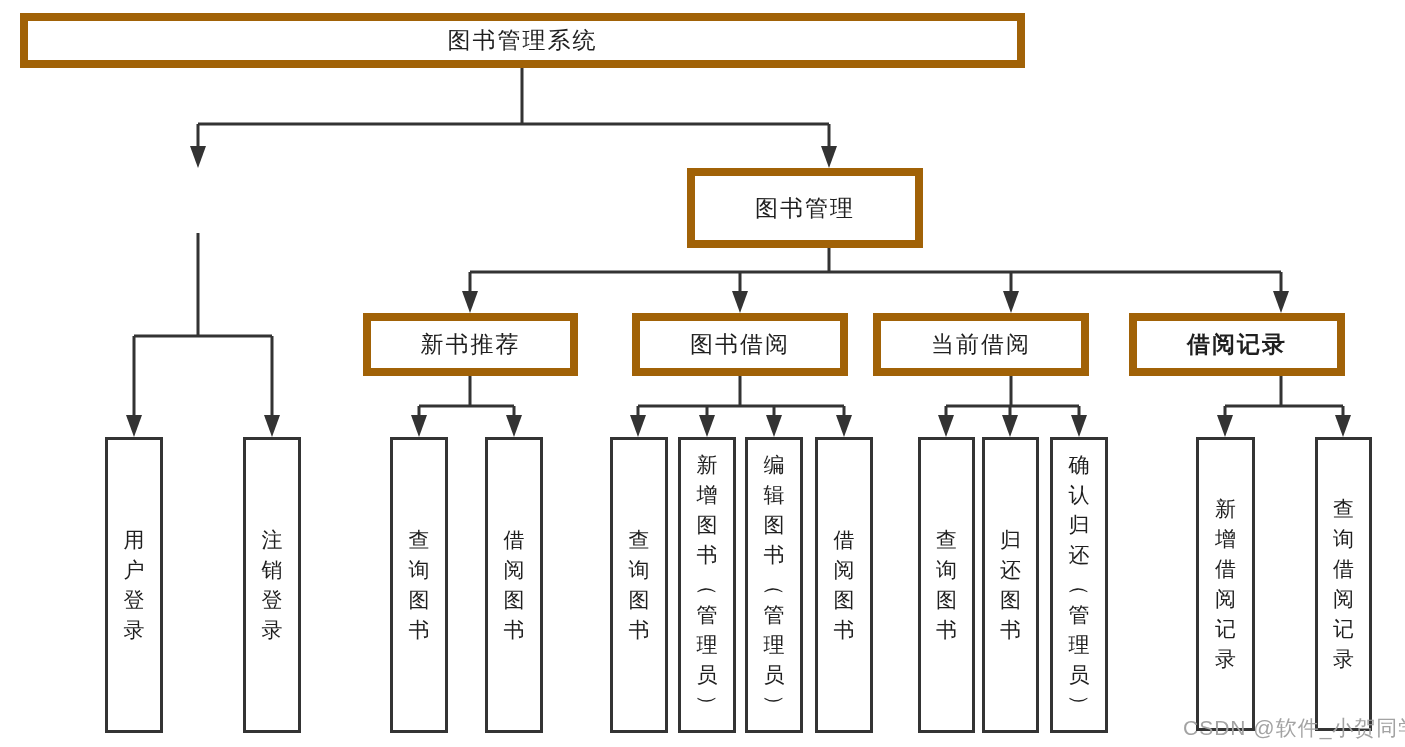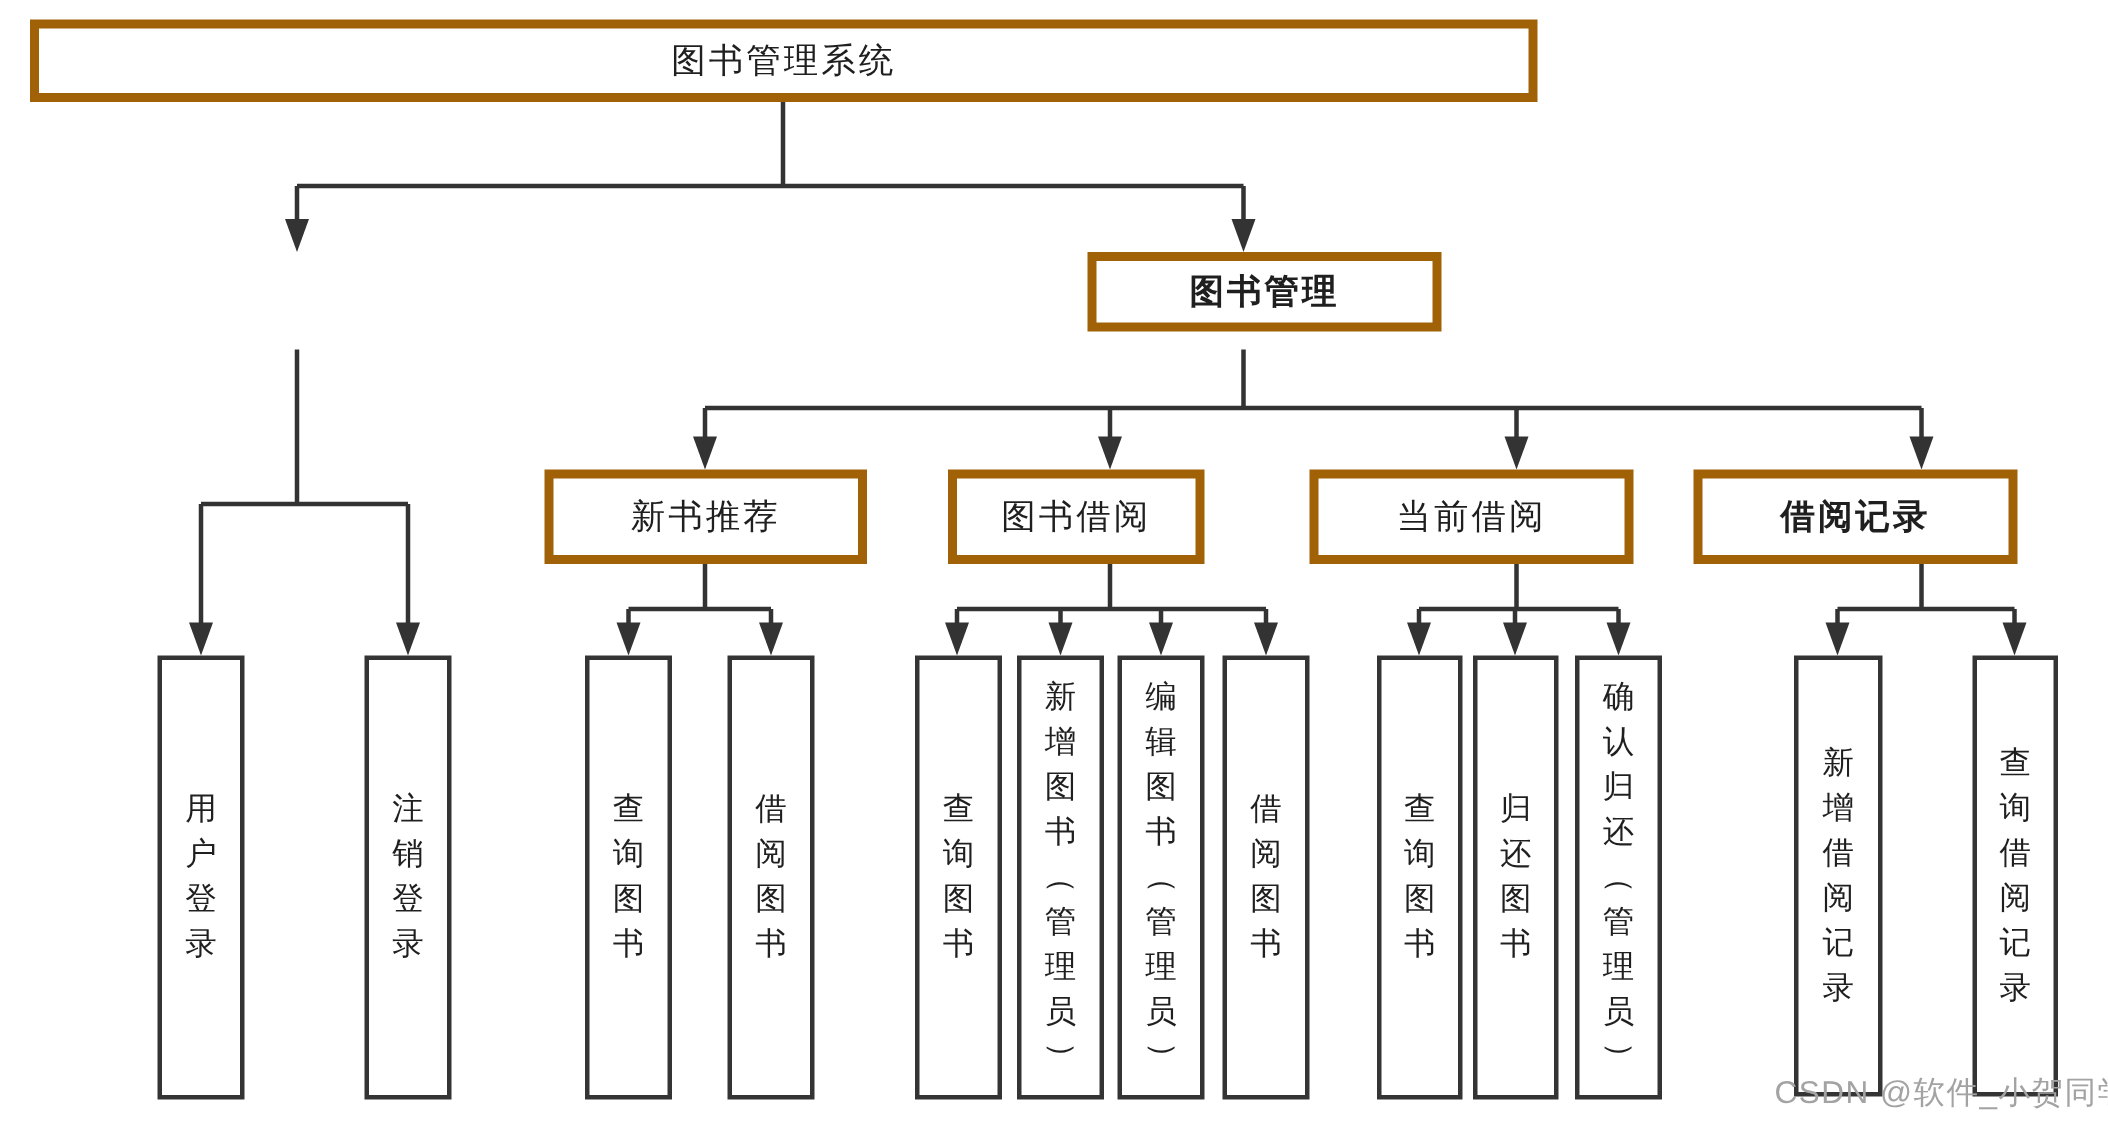--- a/index.html
+++ b/index.html
@@ -5,21 +5,21 @@
   html,body{margin:0;padding:0;}
   body{
     width:1405px;height:747px;position:relative;background:#ffffff;
     font-family:"Liberation Sans","DejaVu Sans",sans-serif;
     color:#1f1f1f;overflow:hidden;
   }
   #stage{position:absolute;inset:0;width:1405px;height:747px;}
   svg.lines{position:absolute;left:0;top:0;z-index:1;}
   .node{
     position:absolute;box-sizing:border-box;background:#ffffff;
-    border:6px solid #a16207;z-index:2;
+    border:8px solid #a16207;z-index:2;
     display:flex;align-items:center;justify-content:center;
   }
   .hlabel{
     font-size:23px;letter-spacing:2px;color:#1f1f1f;white-space:nowrap;
   }
   .vnode{
     position:absolute;box-sizing:border-box;background:#ffffff;
     border:3px solid #343434;z-index:2;
     display:flex;align-items:center;justify-content:center;
   }
@@ -76,28 +76,28 @@
       <path d="M1071,415 H1087 L1079,437 Z"></path>
       <path d="M1217,415 H1233 L1225,437 Z"></path>
       <path d="M1335,415 H1351 L1343,437 Z"></path>
     </g>
   </svg>
 
   <div class="node" style="left:20px;top:13px;width:1005px;height:55px;">
     <span class="hlabel">图书管理系统</span>
   </div>
 
-  <div class="node" style="left:725px;top:168px;width:236px;height:53px;font-weight:bold;">
+  <div class="node" style="left:687px;top:168px;width:236px;height:80px;">
     <span class="hlabel">图书管理</span>
   </div>
 
   <div class="node" style="left:363px;top:313px;width:215px;height:63px;">
     <span class="hlabel">新书推荐</span>
   </div>
-  <div class="node" style="left:632px;top:313px;width:171px;height:63px;">
+  <div class="node" style="left:632px;top:313px;width:216px;height:63px;">
     <span class="hlabel">图书借阅</span>
   </div>
   <div class="node" style="left:873px;top:313px;width:216px;height:63px;">
     <span class="hlabel">当前借阅</span>
   </div>
   <div class="node" style="left:1129px;top:313px;width:216px;height:63px;font-weight:bold;">
     <span class="hlabel">借阅记录</span>
   </div>
 
   <div class="vnode" style="left:105px;top:437px;width:58px;height:296px;">

